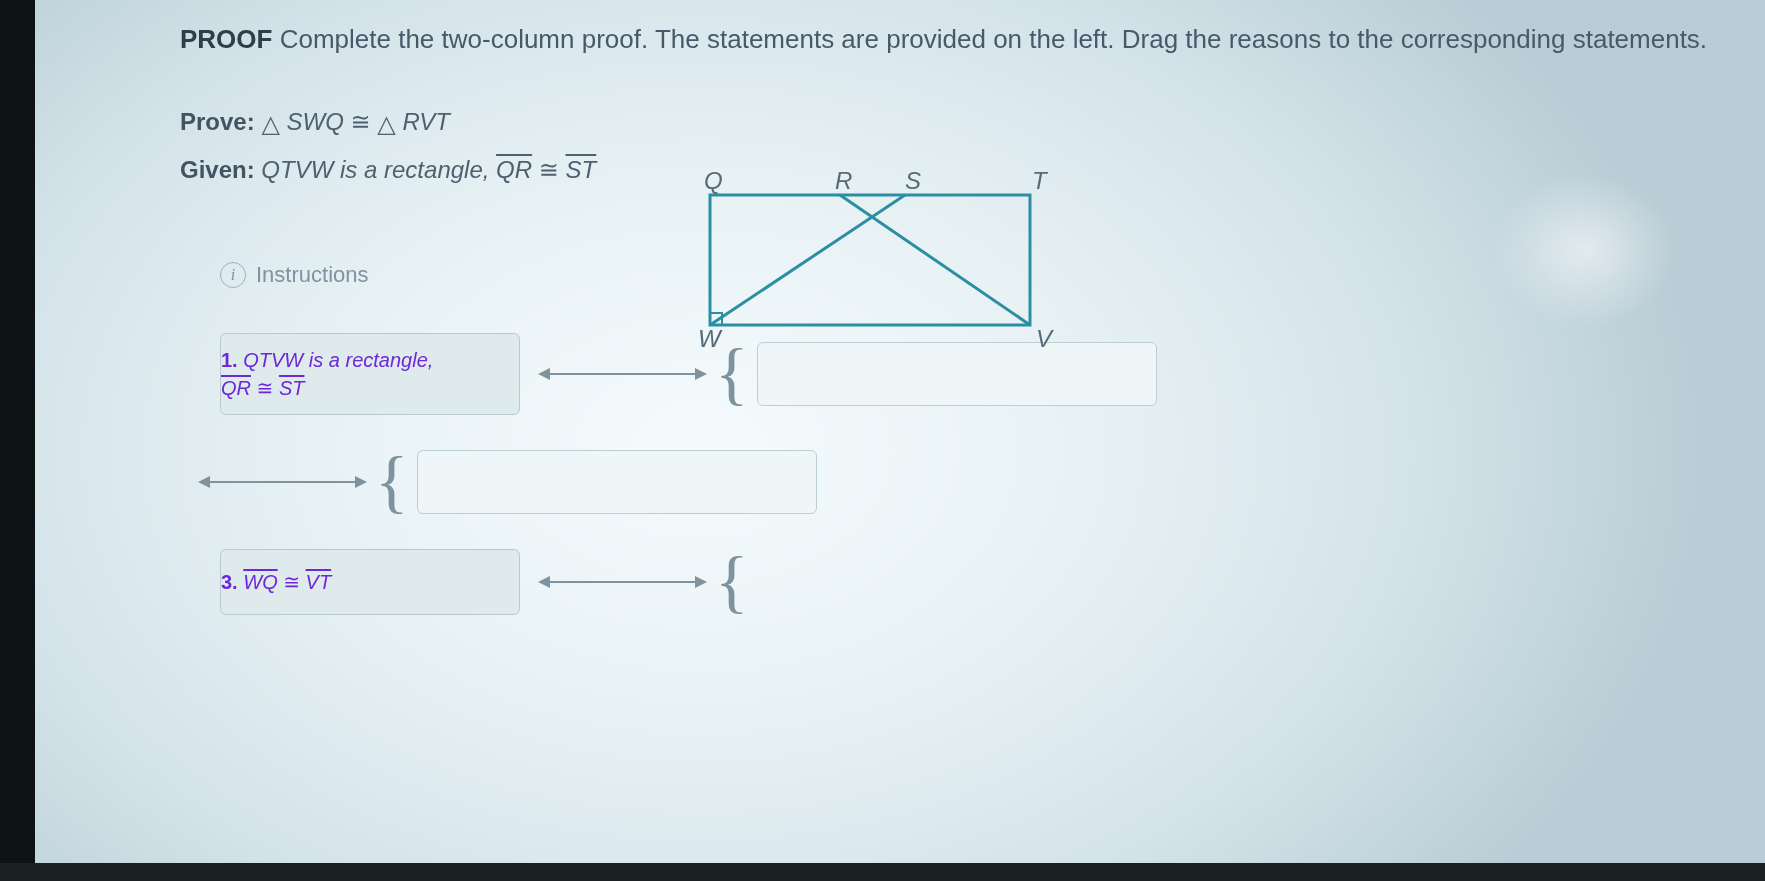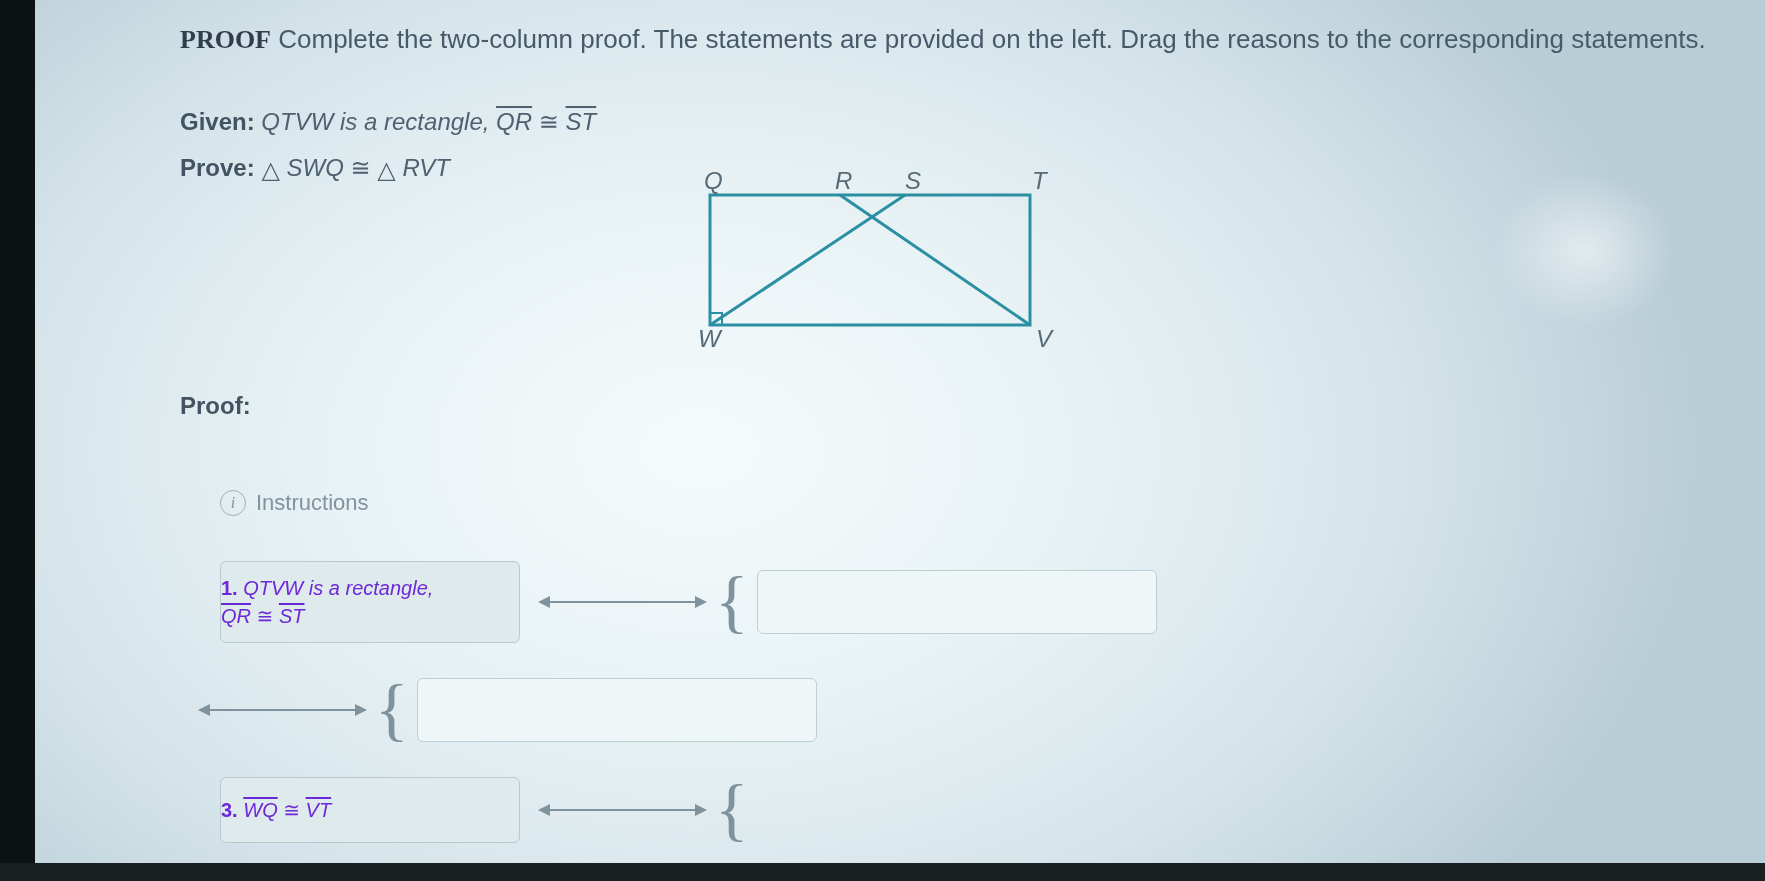--- a/index.html
+++ b/index.html
@@ -27,21 +27,21 @@
     background: #1a1f22;
   }
   .content {
     position: absolute; left: 180px; top: 20px; right: 40px;
   }
   .intro {
     font-size: 26px;
     color: #465a6a;
     line-height: 1.5;
   }
-  .intro b { color: #2f3e48; font-weight: 700; font-family: Liberation Serif, serif; }
+  .intro b { color: #2f3e48; font-weight: 700; }
   .given-prove {
     margin-top: 40px;
     font-size: 24px;
     color: #4e6171;
     line-height: 1.9;
   }
   .given-prove b { color: #425361; font-weight: 700; }
   .overline { text-decoration: overline; font-style: italic; }
   .mathit { font-style: italic; }
   .tri { display: inline-block; font-size: 24px; vertical-align: -2px; }
@@ -120,37 +120,36 @@
 <div class="page">
   <div class="content">
 
     <div class="intro">
       <b>PROOF</b>
       <span>Complete the two-column proof. The statements are provided on the left. Drag the reasons to the corresponding statements.</span>
     </div>
 
     <div class="given-prove">
       <div>
-        <b>Given:</b>
-        <span class="mathit">QTVW is a rectangle, </span>
-        <span class="overline">QR</span>
-        <span> ≅ </span>
-        <span class="overline">ST</span>
-      </div>
-      <div>
         <b>Prove:</b>
         <span class="tri">△</span>
         <span class="mathit">SWQ</span>
         <span> ≅ </span>
         <span class="tri">△</span>
         <span class="mathit">RVT</span>
       </div>
-    </div>
-
-    <div class="proof-label">Proof:</div>
+      <div>
+        <b>Given:</b>
+        <span class="mathit">QTVW is a rectangle, </span>
+        <span class="overline">QR</span>
+        <span> ≅ </span>
+        <span class="overline">ST</span>
+      </div>
+    </div>
+
 
     <div class="instructions">
       <span class="info-icon">i</span>
       <span>Instructions</span>
     </div>
 
     <div class="rows">
 
       <div class="row">
         <div class="statement">

